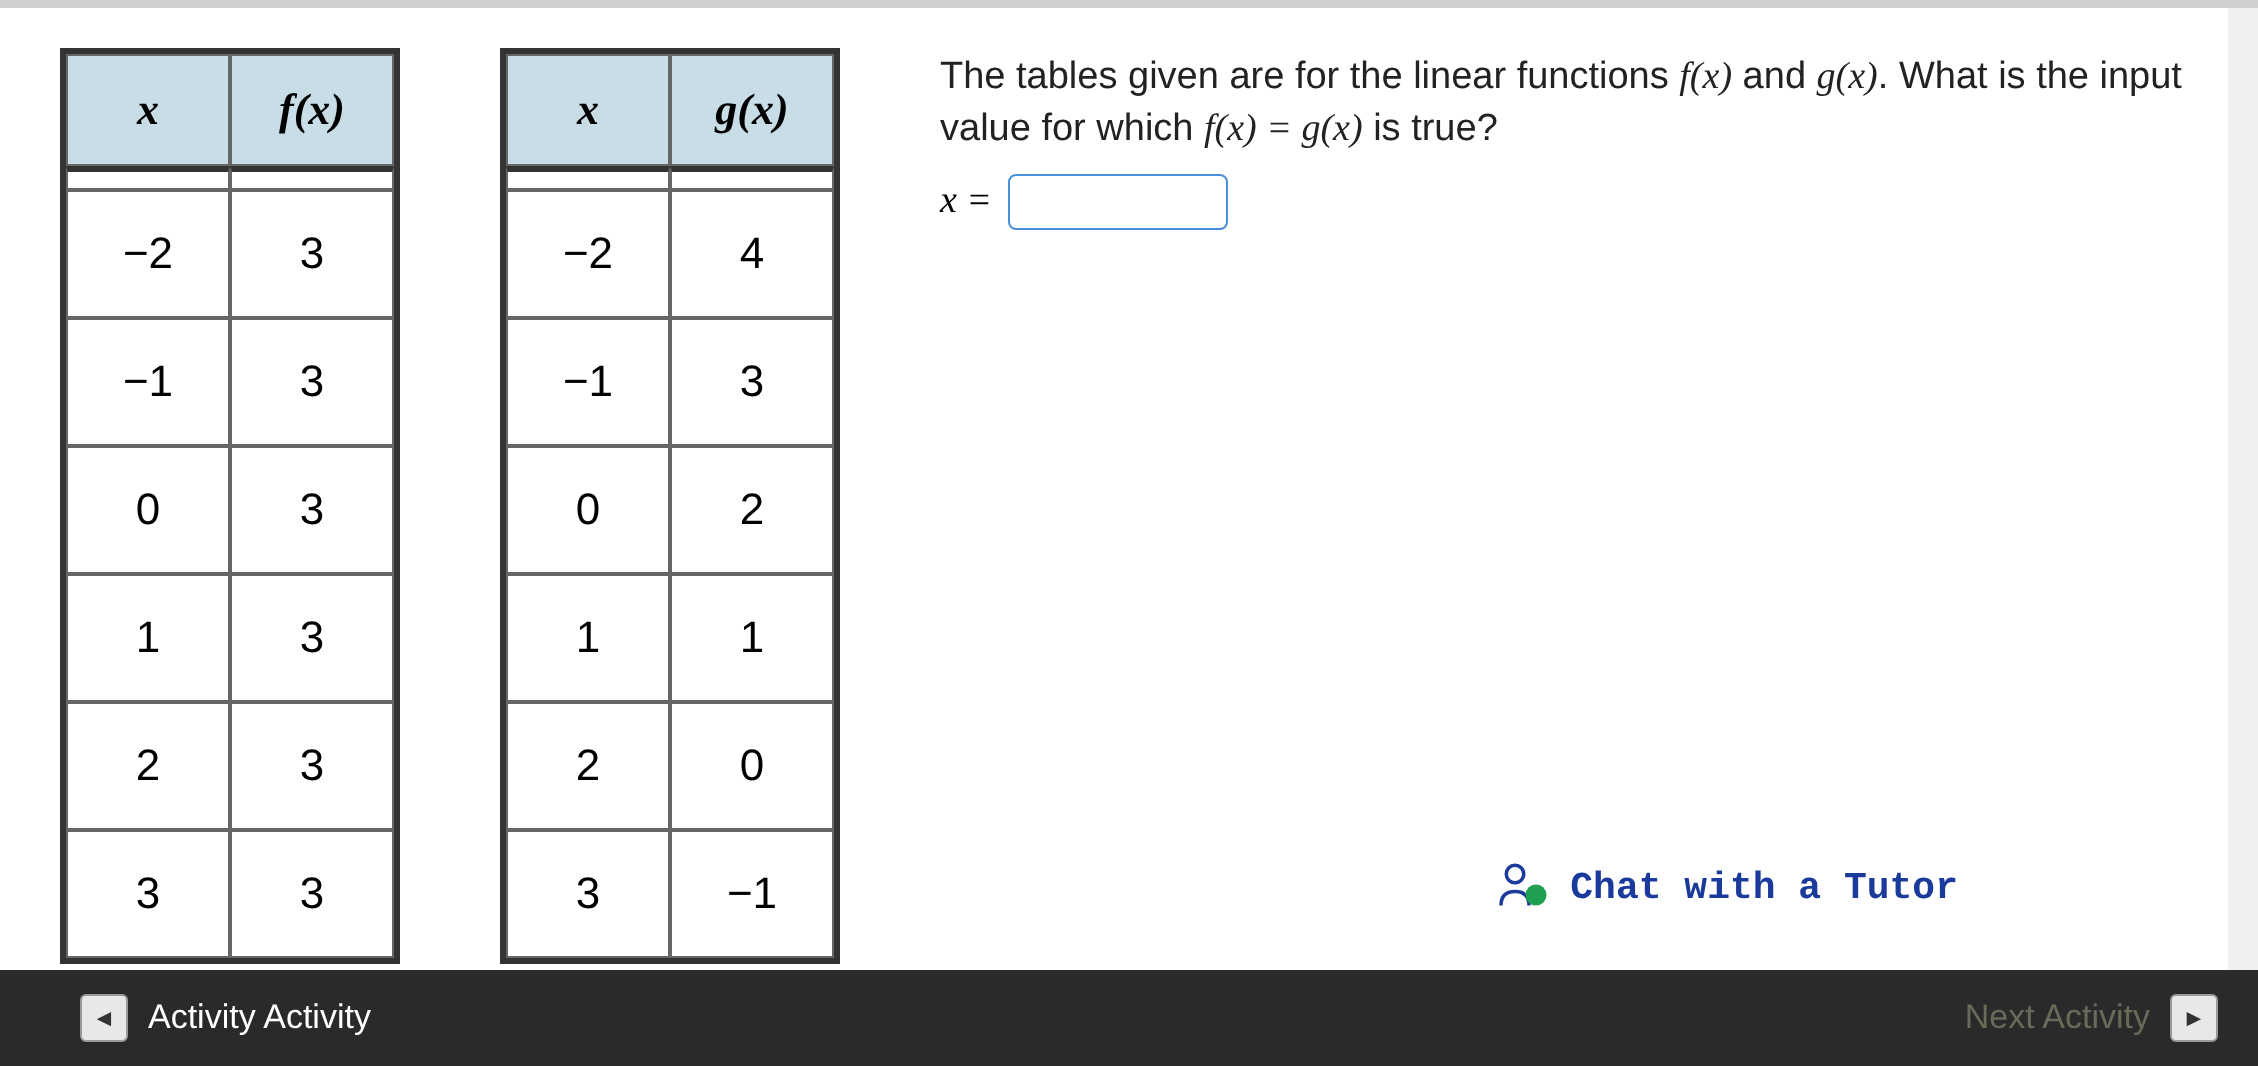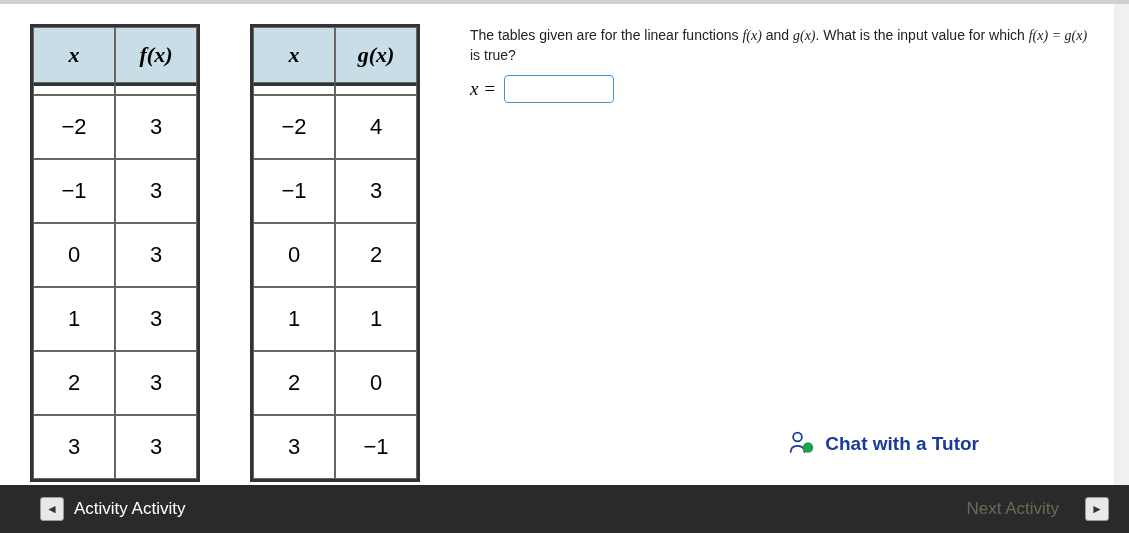--- a/index.html
+++ b/index.html
@@ -52,21 +52,21 @@
     }
     table.data-table tr.spacer-row td {
       padding: 4px 0;
       border-top: 3px solid #333;
     }
     .question-area {
       flex: 1;
       padding-top: 2px;
     }
     .question-text {
-      font-size: 14px;
+      font-size: 19px;
       line-height: 1.35;
       font-family: Arial, sans-serif;
       color: #222;
     }
     .question-text .fn {
       font-family: 'Times New Roman', serif;
       font-style: italic;
     }
     .answer-row {
       margin-top: 10px;
@@ -90,21 +90,21 @@
     .chat-tutor {
       position: absolute;
       right: 150px;
       bottom: 75px;
       display: flex;
       align-items: center;
       gap: 10px;
       font-size: 19px;
       font-weight: bold;
       color: #1a3a9c;
-      font-family: Liberation Sans, sans-serif;
+      font-family: Liberation Mono, monospace;
       cursor: pointer;
     }
     .chat-icon {
       width: 28px;
       height: 28px;
     }
     .bottom-bar {
       position: absolute;
       bottom: 0;
       left: 0;
@@ -119,21 +119,21 @@
     .nav-left {
       display: flex;
       align-items: center;
       gap: 10px;
       color: #fff;
       font-size: 17px;
     }
     .nav-right {
       display: flex;
       align-items: center;
-      gap: 26px;
+      gap: 10px;
       color: #6a6a5a;
       font-size: 17px;
     }
     .arrow-btn {
       width: 24px;
       height: 24px;
       background: #e8e8e8;
       border: 1px solid #999;
       border-radius: 3px;
       display: flex;

